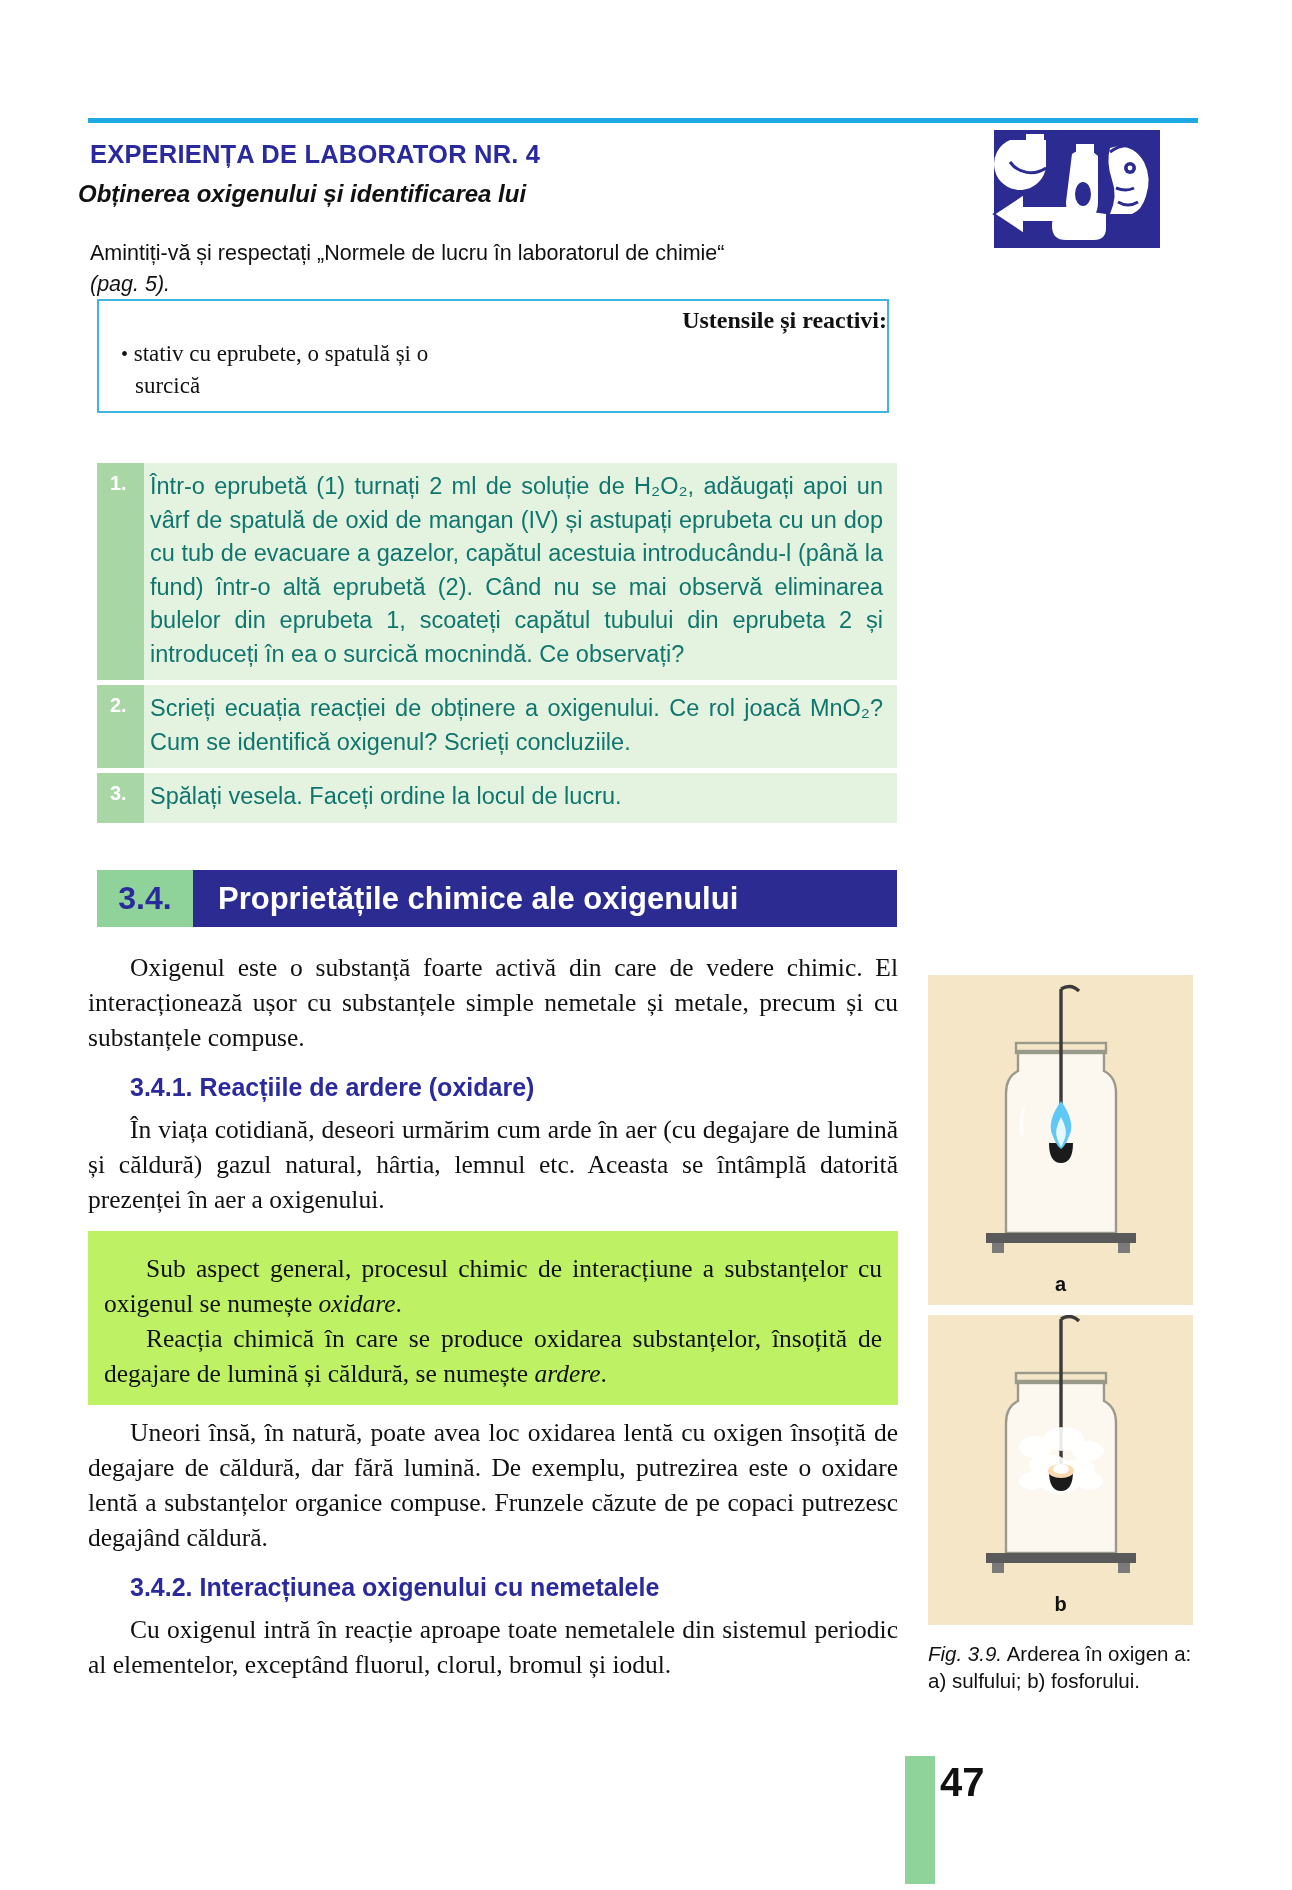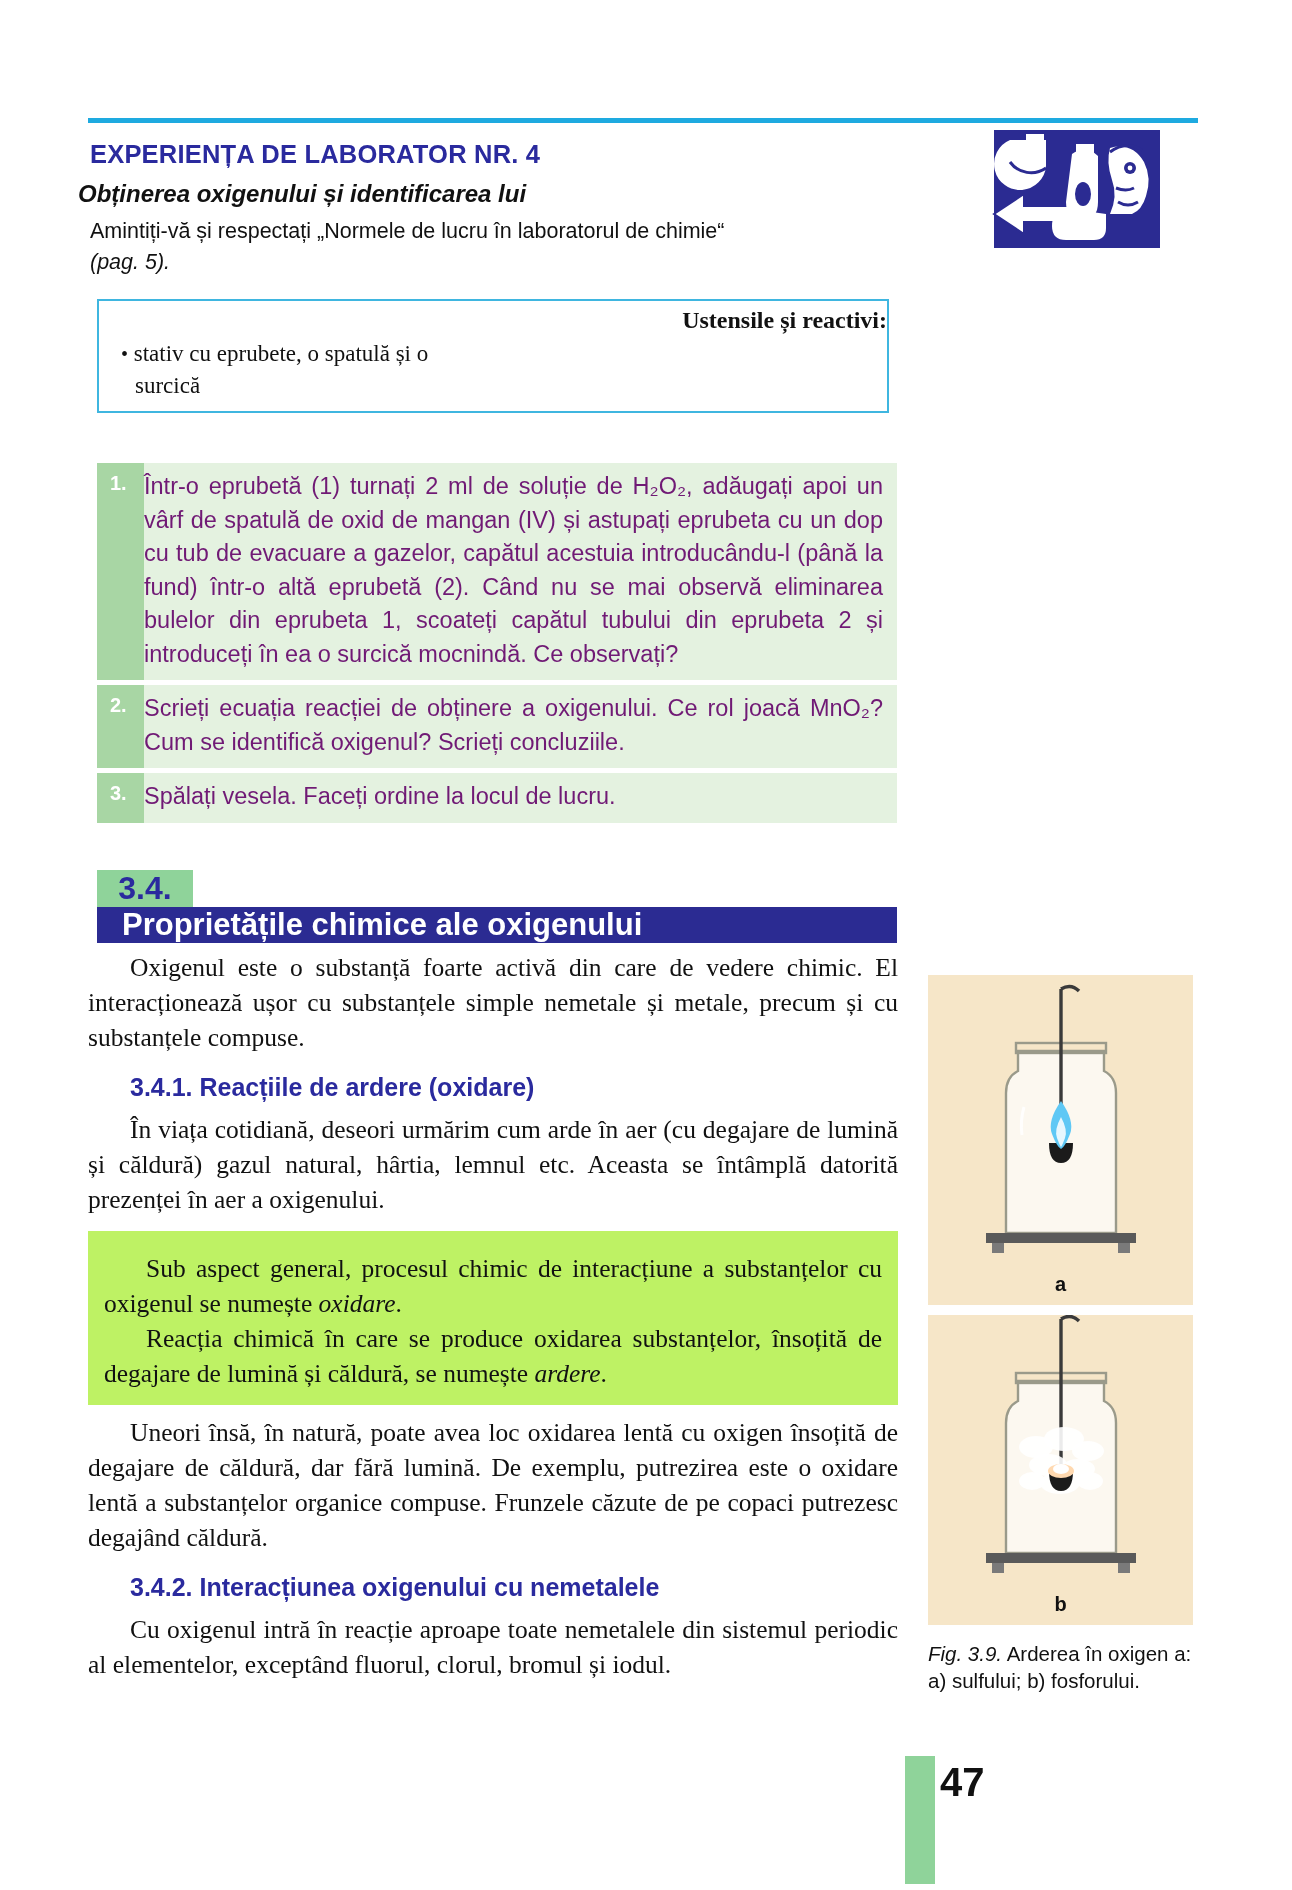--- a/index.html
+++ b/index.html
@@ -25,21 +25,21 @@
     font-weight:bold;font-size:25.5px;letter-spacing:.2px;
     color:#2a2a9e;
   }
   .lab-subtitle{
     position:absolute;left:78px;top:180px;width:800px;
     font-family:"Liberation Sans", sans-serif;
     font-weight:bold;font-style:italic;font-size:24px;
     color:#111;
   }
   .lab-note{
-    position:absolute;left:90px;top:216px;width:800px;
+    position:absolute;left:90px;top:238px;width:800px;
     font-family:"Liberation Sans", sans-serif;
     font-size:21.5px;line-height:31px;color:#111;
   }
   .lab-note i{font-style:italic;}
 
   
   .lab-icon{
     position:absolute;left:976px;top:130px;width:184px;height:140px;
   }
 
@@ -72,29 +72,29 @@
   .step{
     display:flex;background:#e4f2e0;margin-bottom:5px;
     font-family:"Liberation Sans", sans-serif;
   }
   .step-num{
     width:47px;min-width:47px;background:#a8d6a4;color:#ffffff;
     font-size:20px;font-weight:bold;
     padding-top:9px;padding-left:13px;box-sizing:border-box;
   }
   .step-text{
-    padding:7px 14px 9px 0;
-    font-size:23.5px;line-height:33.5px;color:#701a75;
+    padding:7px 14px 9px 6px;
+    font-size:23.5px;line-height:33.5px;color:#0f766e;
     text-align:justify;
   }
 
   
   .sec-band{
     position:absolute;left:97px;top:870px;width:800px;height:57px;
-    display:flex;align-items:stretch;flex-direction:column;
+    display:flex;align-items:stretch;
   }
   .sec-num{
     width:96px;background:#8fd39a;color:#2a2a9e;
     font-family:"Liberation Sans", sans-serif;
     font-weight:bold;font-size:32px;
     display:flex;align-items:center;justify-content:center;
   }
   .sec-name{
     flex:1;background:#2b2b92;color:#ffffff;
     font-family:"Liberation Sans", sans-serif;

